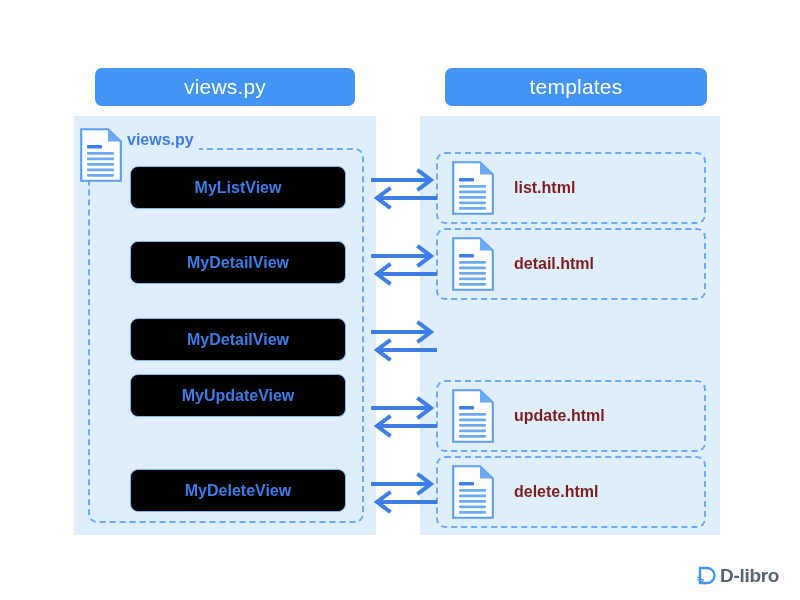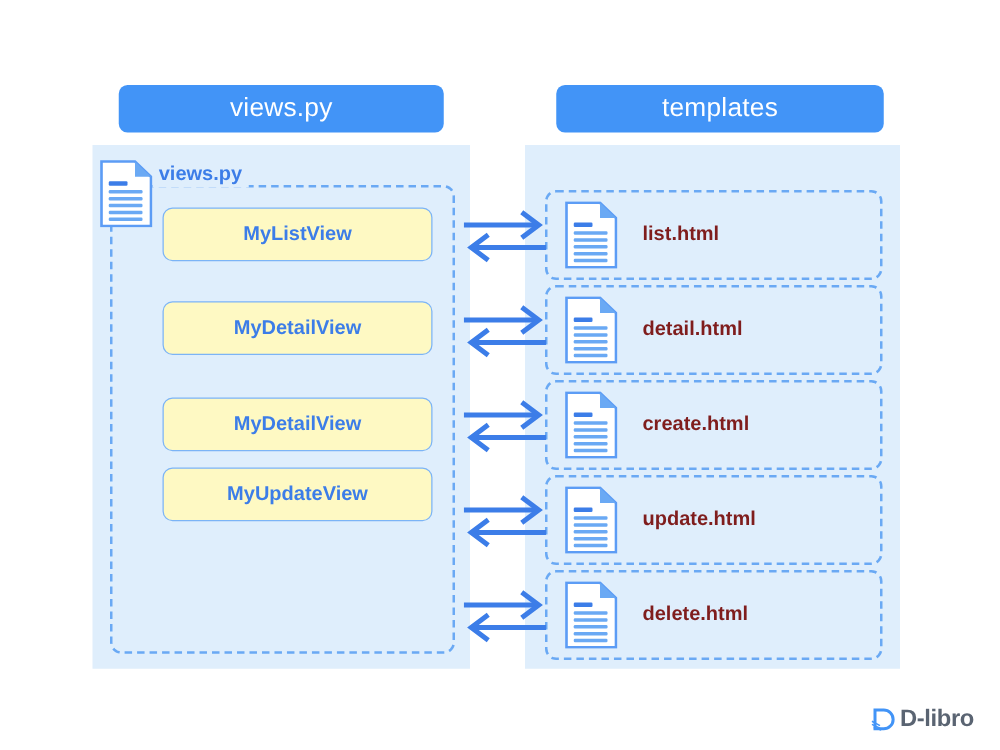--- a/index.html
+++ b/index.html
@@ -78,21 +78,21 @@
     width: 42px;
     height: 54px;
   }
 
   
   .view-btn {
     position: absolute;
     left: 130px;
     width: 216px;
     height: 43px;
-    background: #fef9c3;
+    background: #000000;
     border: 1.6px solid #7cb4f6;
     border-radius: 8px;
     box-sizing: border-box;
     display: flex;
     align-items: center;
     justify-content: center;
     color: #3c7de8;
     font-size: 16px;
     font-weight: bold;
   }
@@ -182,20 +182,23 @@
   </div>
   <div class="view-btn" style="top:241px">
     <span>MyDetailView</span>
   </div>
   <div class="view-btn" style="top:318px">
     <span>MyDetailView</span>
   </div>
   <div class="view-btn" style="top:374px">
     <span>MyUpdateView</span>
   </div>
+  <div class="view-btn" style="top:469px">
+    <span>MyDeleteView</span>
+  </div>
 
   <div class="panel panel-right"></div>
 
   <div class="tpl-row" style="top:152px">
     <span class="tpl-icon">
   <svg viewBox="0 0 42 54" xmlns="http://www.w3.org/2000/svg">
     <path d="M1.2 1.2 H28 L40.8 13.4 V52.8 H1.2 Z" fill="#ffffff" stroke="#5c9cf5" stroke-width="2.1"></path>
     <path d="M28 1.2 L40.8 13.4 H28 Z" fill="#6aa9f4"></path>
     <rect x="7" y="17" width="15" height="3.6" rx="1" fill="#3c7de8"></rect>
     <rect x="7" y="24" width="27" height="2.8" rx="1" fill="#6aa9f4"></rect>
@@ -214,35 +217,20 @@
     <path d="M28 1.2 L40.8 13.4 H28 Z" fill="#6aa9f4"></path>
     <rect x="7" y="17" width="15" height="3.6" rx="1" fill="#3c7de8"></rect>
     <rect x="7" y="24" width="27" height="2.8" rx="1" fill="#6aa9f4"></rect>
     <rect x="7" y="29.5" width="27" height="2.8" rx="1" fill="#6aa9f4"></rect>
     <rect x="7" y="35" width="27" height="2.8" rx="1" fill="#6aa9f4"></rect>
     <rect x="7" y="40.5" width="27" height="2.8" rx="1" fill="#6aa9f4"></rect>
     <rect x="7" y="46" width="27" height="2.8" rx="1" fill="#6aa9f4"></rect>
   </svg>
 </span>
     <span class="tpl-label">detail.html</span>
-  </div>
-  <div class="tpl-row" style="top:304px">
-    <span class="tpl-icon">
-  <svg viewBox="0 0 42 54" xmlns="http://www.w3.org/2000/svg">
-    <path d="M1.2 1.2 H28 L40.8 13.4 V52.8 H1.2 Z" fill="#ffffff" stroke="#5c9cf5" stroke-width="2.1"></path>
-    <path d="M28 1.2 L40.8 13.4 H28 Z" fill="#6aa9f4"></path>
-    <rect x="7" y="17" width="15" height="3.6" rx="1" fill="#3c7de8"></rect>
-    <rect x="7" y="24" width="27" height="2.8" rx="1" fill="#6aa9f4"></rect>
-    <rect x="7" y="29.5" width="27" height="2.8" rx="1" fill="#6aa9f4"></rect>
-    <rect x="7" y="35" width="27" height="2.8" rx="1" fill="#6aa9f4"></rect>
-    <rect x="7" y="40.5" width="27" height="2.8" rx="1" fill="#6aa9f4"></rect>
-    <rect x="7" y="46" width="27" height="2.8" rx="1" fill="#6aa9f4"></rect>
-  </svg>
-</span>
-    <span class="tpl-label">create.html</span>
   </div>
   <div class="tpl-row" style="top:380px">
     <span class="tpl-icon">
   <svg viewBox="0 0 42 54" xmlns="http://www.w3.org/2000/svg">
     <path d="M1.2 1.2 H28 L40.8 13.4 V52.8 H1.2 Z" fill="#ffffff" stroke="#5c9cf5" stroke-width="2.1"></path>
     <path d="M28 1.2 L40.8 13.4 H28 Z" fill="#6aa9f4"></path>
     <rect x="7" y="17" width="15" height="3.6" rx="1" fill="#3c7de8"></rect>
     <rect x="7" y="24" width="27" height="2.8" rx="1" fill="#6aa9f4"></rect>
     <rect x="7" y="29.5" width="27" height="2.8" rx="1" fill="#6aa9f4"></rect>
     <rect x="7" y="35" width="27" height="2.8" rx="1" fill="#6aa9f4"></rect>

